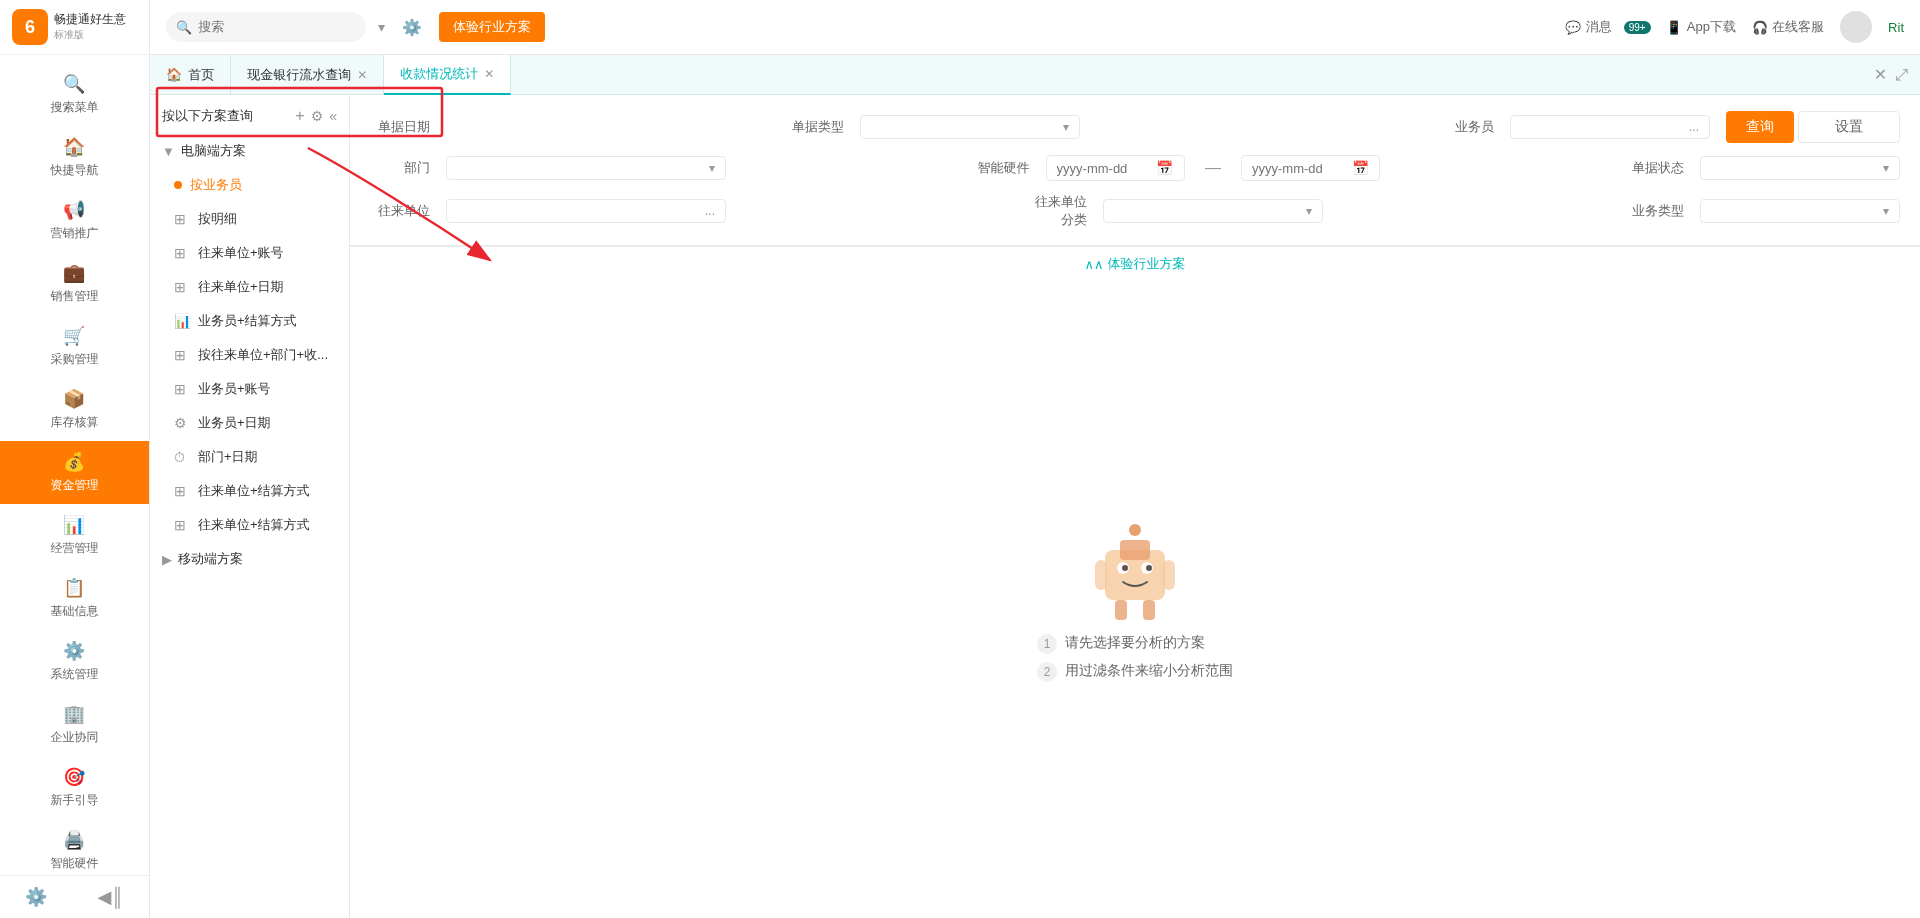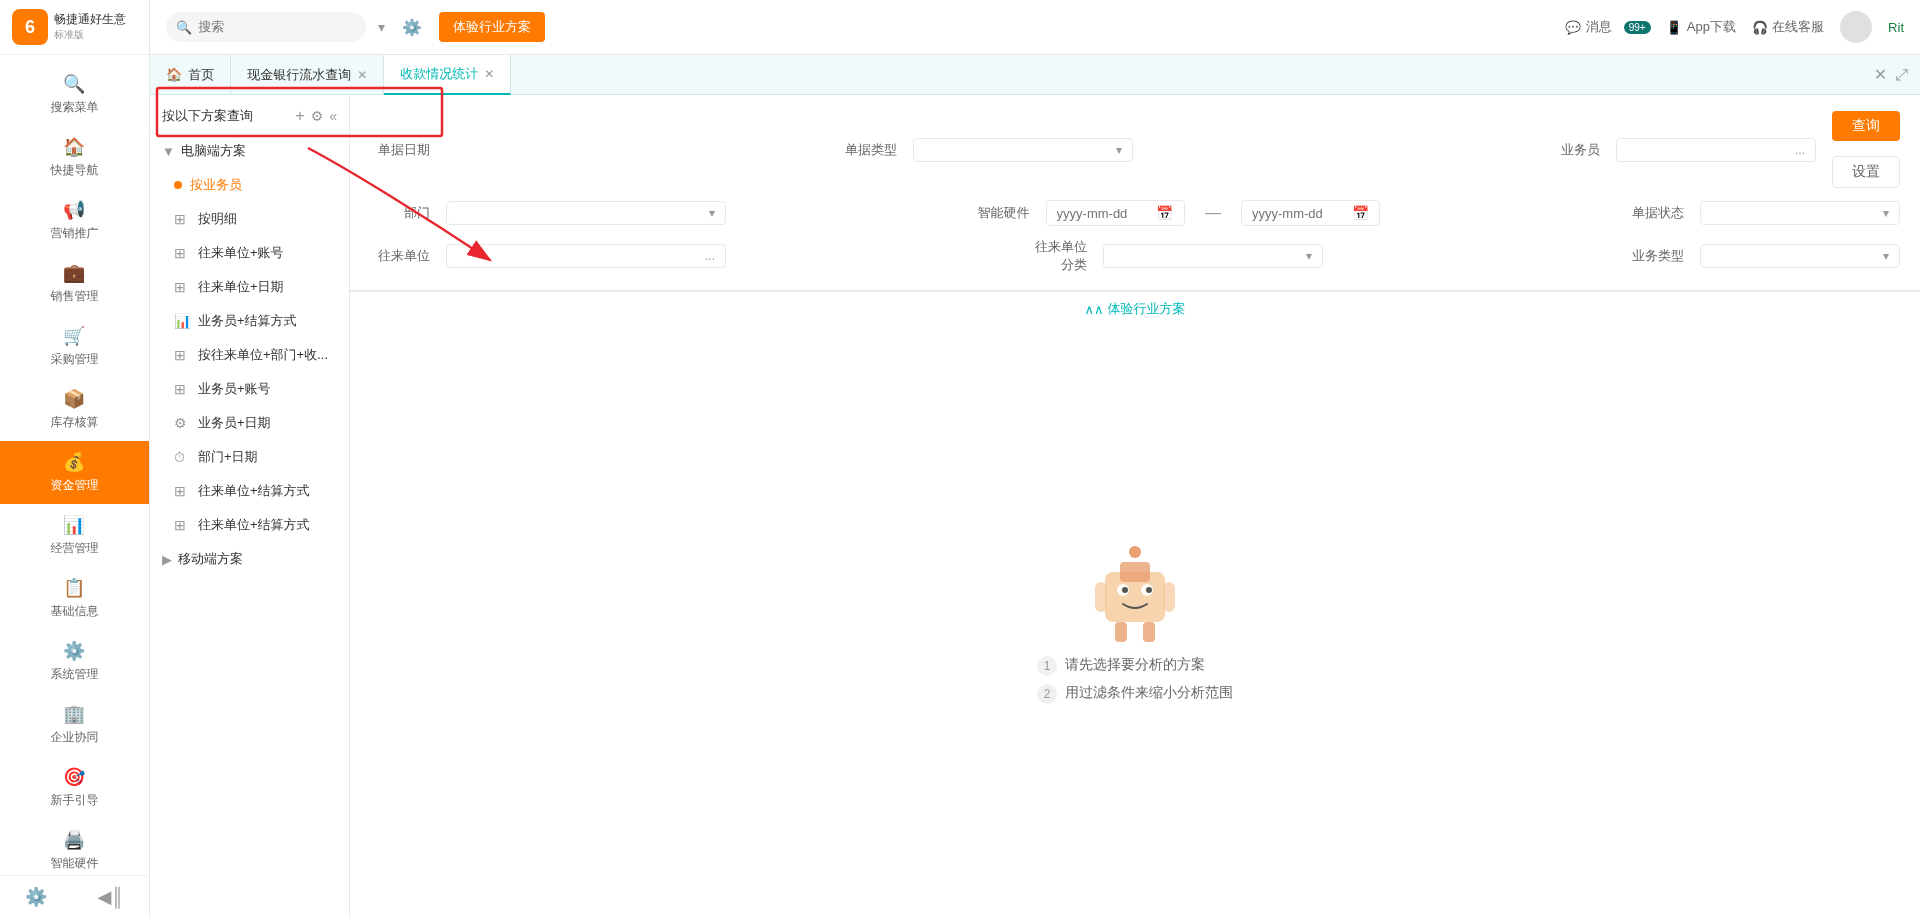--- a/index.html
+++ b/index.html
@@ -74,23 +74,23 @@
     .date-range { font-size: 12px; color: #666; margin-left: 8px; }
     .filter-select { display: flex; align-items: center; border: 1px solid #e8e8e8; border-radius: 4px; padding: 4px 10px; min-width: 200px; background: #fff; cursor: pointer; }
     .filter-select-text { flex: 1; font-size: 13px; color: #999; }
     .filter-select-arrow { color: #999; font-size: 12px; }
     .filter-input { display: flex; align-items: center; border: 1px solid #e8e8e8; border-radius: 4px; padding: 4px 10px; background: #fff; }
     .filter-input input { border: none; outline: none; font-size: 13px; color: #333; width: 120px; }
     .filter-dash { color: #999; margin: 0 4px; }
     .filter-cal-icon { color: #999; font-size: 14px; }
     .filter-partner-input { display: flex; align-items: center; border: 1px solid #e8e8e8; border-radius: 4px; padding: 4px 10px; min-width: 250px; background: #fff; cursor: pointer; }
     .filter-partner-text { flex: 1; font-size: 13px; color: #999; }
-    .filter-btn-group { margin-left: auto; display: flex; gap: 15px; flex-direction: column; }
+    .filter-btn-group { margin-left: auto; display: flex; gap: 4px; }
     .btn-query { background: #ff7a00; color: #fff; border: none; border-radius: 4px; padding: 6px 20px; font-size: 14px; cursor: pointer; }
-    .btn-setting { background: #fff; color: #666; border: 1px solid #e8e8e8; border-radius: 4px; padding: 6px 16px; font-size: 14px; cursor: pointer; }
+    .btn-setting { background: #fff; color: #666; border: 1px solid #e8e8e8; border-radius: 4px; padding: 6px 36px; font-size: 14px; cursor: pointer; }
     .collapse-btn { display: flex; align-items: center; justify-content: center; padding: 8px; color: #00b8b8; font-size: 13px; cursor: pointer; background: #fff; border-top: 1px solid #f0f0f0; gap: 4px; }
 
     
     .empty-state { flex: 1; display: flex; flex-direction: column; align-items: center; justify-content: center; background: #fff; margin: 0; padding: 40px; }
     .empty-steps { text-align: left; }
     .empty-step { display: flex; align-items: flex-start; gap: 8px; margin-bottom: 8px; font-size: 14px; color: #666; }
     .step-num { width: 20px; height: 20px; background: #f0f0f0; border-radius: 50%; display: flex; align-items: center; justify-content: center; font-size: 12px; color: #999; flex-shrink: 0; }
 
     
     .highlight-box { border: 2px solid #e8272e; display: inline-block; }

